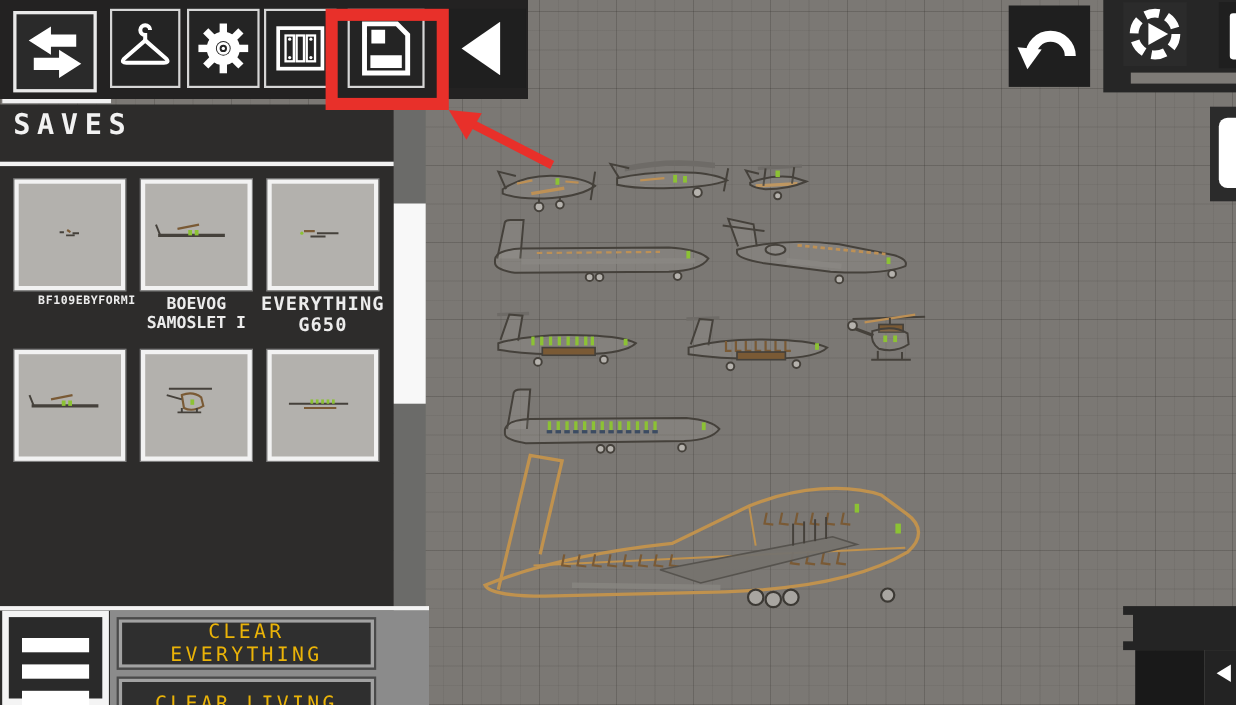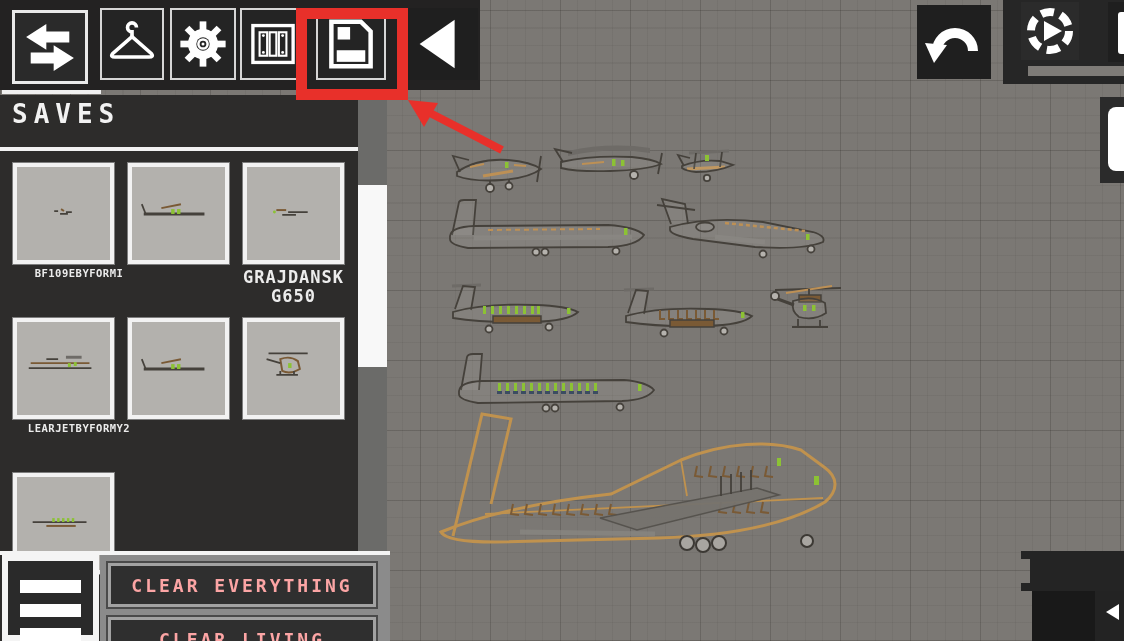--- a/index.html
+++ b/index.html
@@ -58,22 +58,22 @@
   .save-thumb svg{width:100%;height:100%;display:block;}
   .save-label{margin-top:4px;color:#ececec;text-align:center;white-space:pre-line;line-height:1.1;}
   .save-label.lg{font-size:17px;letter-spacing:1px;}
   .save-label.md{font-size:15px;}
   .save-label.sm{font-size:10.5px;letter-spacing:.5px;margin-left:31px;}
   
   #bb-line{left:0;top:551px;width:390px;height:4px;background:#f4f4f4;z-index:7;}
   #bb-gray{left:100px;top:555px;width:290px;height:86px;background:#8b8b8b;z-index:7;}
   #menu-btn{left:2px;top:555px;width:97px;height:86px;background:#2a2a2a;border:6px solid #f4f4f4;box-sizing:border-box;z-index:8;}
   .menu-bar{position:absolute;left:12px;width:61px;height:13px;background:#fff;}
-  .clear-btn{position:absolute;left:8px;width:268px;height:44px;background:#2f2f2f;border:3px solid #a2a2a2;outline:2px solid #4a4a4a;box-sizing:border-box;
-    color:#fca5a5;font-size:18px;letter-spacing:3px;display:flex;align-items:center;justify-content:center;font-family:inherit;font-weight:bold;}
+  .clear-btn{position:absolute;left:8px;width:232px;height:44px;background:#2f2f2f;border:3px solid #a2a2a2;outline:2px solid #4a4a4a;box-sizing:border-box;
+    color:#eab308;font-size:18px;letter-spacing:3px;display:flex;align-items:center;justify-content:center;font-family:inherit;font-weight:normal;}
   #clear-everything{top:8px;}
   #clear-living{top:62px;}
   
   #canvas-objects .obj{position:absolute;z-index:1;}
   .obj svg{width:100%;height:100%;display:block;overflow:visible;}
   
   svg .fus{fill:rgba(220,215,205,.10);stroke:#45413b;stroke-width:1.8;}
   svg .ln{stroke:#45413b;stroke-width:1.8;fill:none;}
   svg .ln3{stroke:#45413b;stroke-width:3;fill:none;}
   svg .tan2{stroke:#bd9055;stroke-width:2;fill:none;}
@@ -415,43 +415,33 @@
         <div class="save-cell">
           <div class="save-thumb">
             <svg viewBox="0 0 95 95">
               <path class="ln3" d="M12 48 h62"></path>
               <path class="brn" d="M30 42 l20 -4"></path>
               <path class="ln" d="M14 48 l-4 -10"></path>
               <rect x="40" y="43" width="3.5" height="5" class="grn"></rect>
               <rect x="46" y="43" width="3.5" height="5" class="grn"></rect>
             </svg>
           </div>
+          <div class="save-label md">BOEVOG
+SAMOSLET I</div>
         </div>
         <div class="save-cell">
           <div class="save-thumb">
             <svg viewBox="0 0 95 95">
               <path class="brn" d="M30 44 h10"></path>
               <path class="ln" d="M42 46 h20 M36 49 h14"></path>
               <circle cx="28" cy="46" r="1.5" class="grn"></circle>
             </svg>
           </div>
-          <div class="save-label lg">GRAJDANSK
+          <div class="save-label lg">EVERYTHING
 G650</div>
-        </div>
-        <div class="save-cell">
-          <div class="save-thumb">
-            <svg viewBox="0 0 95 95">
-              <path class="brn" d="M14 42 h60"></path>
-              <path class="ln" d="M12 47 h64 M30 38 h12"></path>
-              <path class="wing3" d="M50 36 h16"></path>
-              <rect x="52" y="42" width="3" height="4" class="grn"></rect>
-              <rect x="58" y="41" width="3" height="4" class="grn"></rect>
-            </svg>
-          </div>
-          <div class="save-label sm">LEARJETBYFORMY2</div>
         </div>
         <div class="save-cell">
           <div class="save-thumb">
             <svg viewBox="0 0 95 95">
               <path class="ln3" d="M12 48 h62"></path>
               <path class="brn" d="M30 42 l20 -4"></path>
               <path class="ln" d="M14 48 l-4 -10"></path>
               <rect x="40" y="43" width="3.5" height="5" class="grn"></rect>
               <rect x="46" y="43" width="3.5" height="5" class="grn"></rect>
             </svg>

